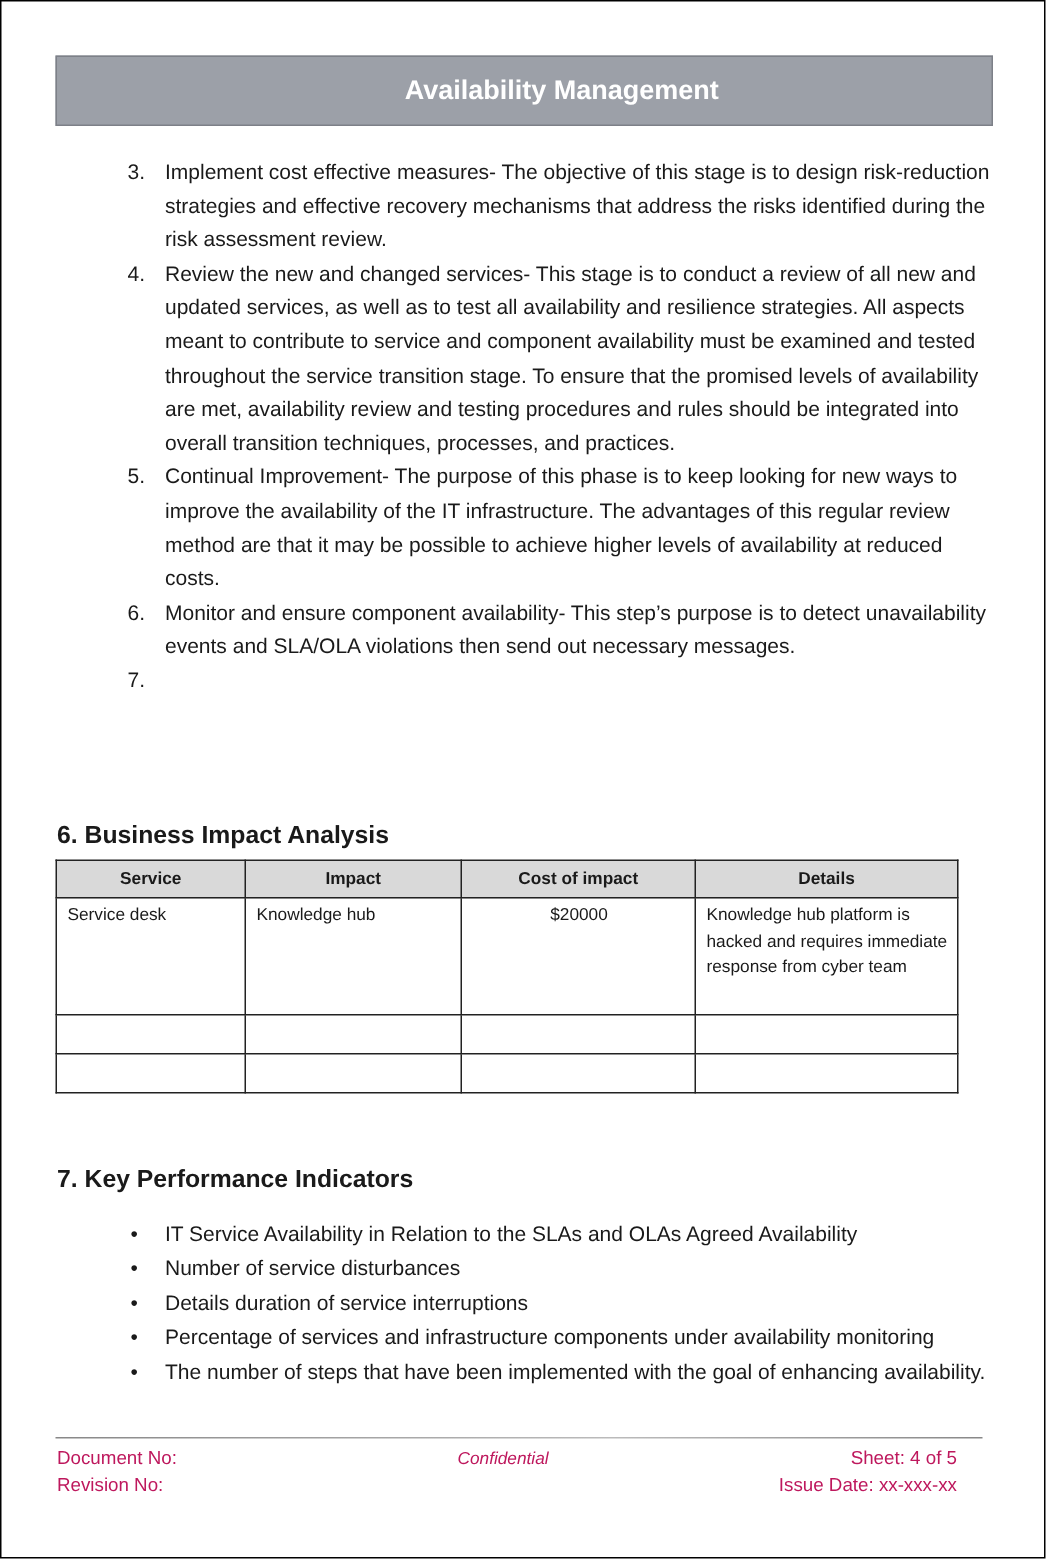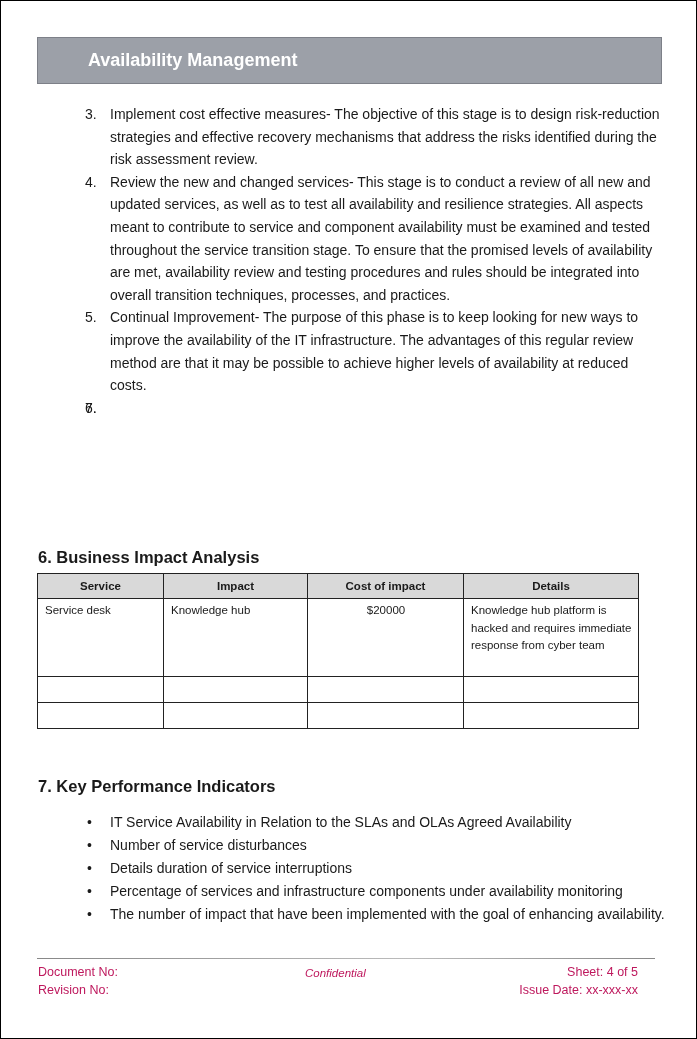--- a/index.html
+++ b/index.html
@@ -15,21 +15,21 @@
     position: absolute; left: 0; top: 0;
     width: 695px; height: 1037px;
     border: 1px solid #000;
     background: #fff;
   }
   .title-bar {
     position: absolute; left: 36px; top: 36px;
     width: 623px; height: 45px;
     background: #9ca0a8;
     border: 1px solid #7d8088;
-    display: flex; align-items: center; justify-content: flex-start;
+    display: flex; align-items: center; justify-content: center;
   }
   .title-bar span {
     color: #fff; font-weight: bold; font-size: 18px;
     margin-left: 50px;
   }
   ol.steps {
     position: absolute; left: 80px; top: 102px;
     width: 580px; margin: 0; padding: 0;
     list-style: none;
     font-size: 14px; line-height: 22.6px;
@@ -95,21 +95,21 @@
 <div class="page">
 
   <div class="title-bar">
     <span>Availability Management</span>
   </div>
 
   <ol class="steps">
     <li><span class="num">3.</span><span>Implement cost effective measures- The objective of this stage is to design risk-reduction strategies and effective recovery mechanisms that address the risks identified during the risk assessment review.</span></li>
     <li><span class="num">4.</span><span>Review the new and changed services- This stage is to conduct a review of all new and updated services, as well as to test all availability and resilience strategies. All aspects meant to contribute to service and component availability must be examined and tested throughout the service transition stage. To ensure that the promised levels of availability are met, availability review and testing procedures and rules should be integrated into overall transition techniques, processes, and practices.</span></li>
     <li><span class="num">5.</span><span>Continual Improvement- The purpose of this phase is to keep looking for new ways to improve the availability of the IT infrastructure. The advantages of this regular review method are that it may be possible to achieve higher levels of availability at reduced costs.</span></li>
-    <li><span class="num">6.</span></li>
+    <li><span class="num">6.</span><span>Monitor and ensure component availability- This step’s purpose is to detect unavailability events and SLA/OLA violations then send out necessary messages.</span></li>
     <li><span class="num">7.</span></li>
   </ol>
 
   <h2 class="section-heading h6">6. Business Impact Analysis</h2>
 
   <table class="bia">
     <colgroup>
       <col style="width:126px">
         <col style="width:144px">
         <col style="width:156px">
@@ -145,21 +145,21 @@
     </tbody>
   </table>
 
   <h2 class="section-heading h7">7. Key Performance Indicators</h2>
 
   <ul class="kpi">
     <li><span class="bullet">•</span><span>IT Service Availability in Relation to the SLAs and OLAs Agreed Availability</span></li>
     <li><span class="bullet">•</span><span>Number of service disturbances</span></li>
     <li><span class="bullet">•</span><span>Details duration of service interruptions</span></li>
     <li><span class="bullet">•</span><span>Percentage of services and infrastructure components under availability monitoring</span></li>
-    <li><span class="bullet">•</span><span>The number of impact that have been implemented with the goal of enhancing availability.</span></li>
+    <li><span class="bullet">•</span><span>The number of steps that have been implemented with the goal of enhancing availability.</span></li>
   </ul>
 
   <div class="footer-line"></div>
 
   <div class="footer">
     <div class="row">
       <span>Document No:</span>
       <span class="mid">Confidential</span>
       <span>Sheet: 4 of 5</span>
     </div>

